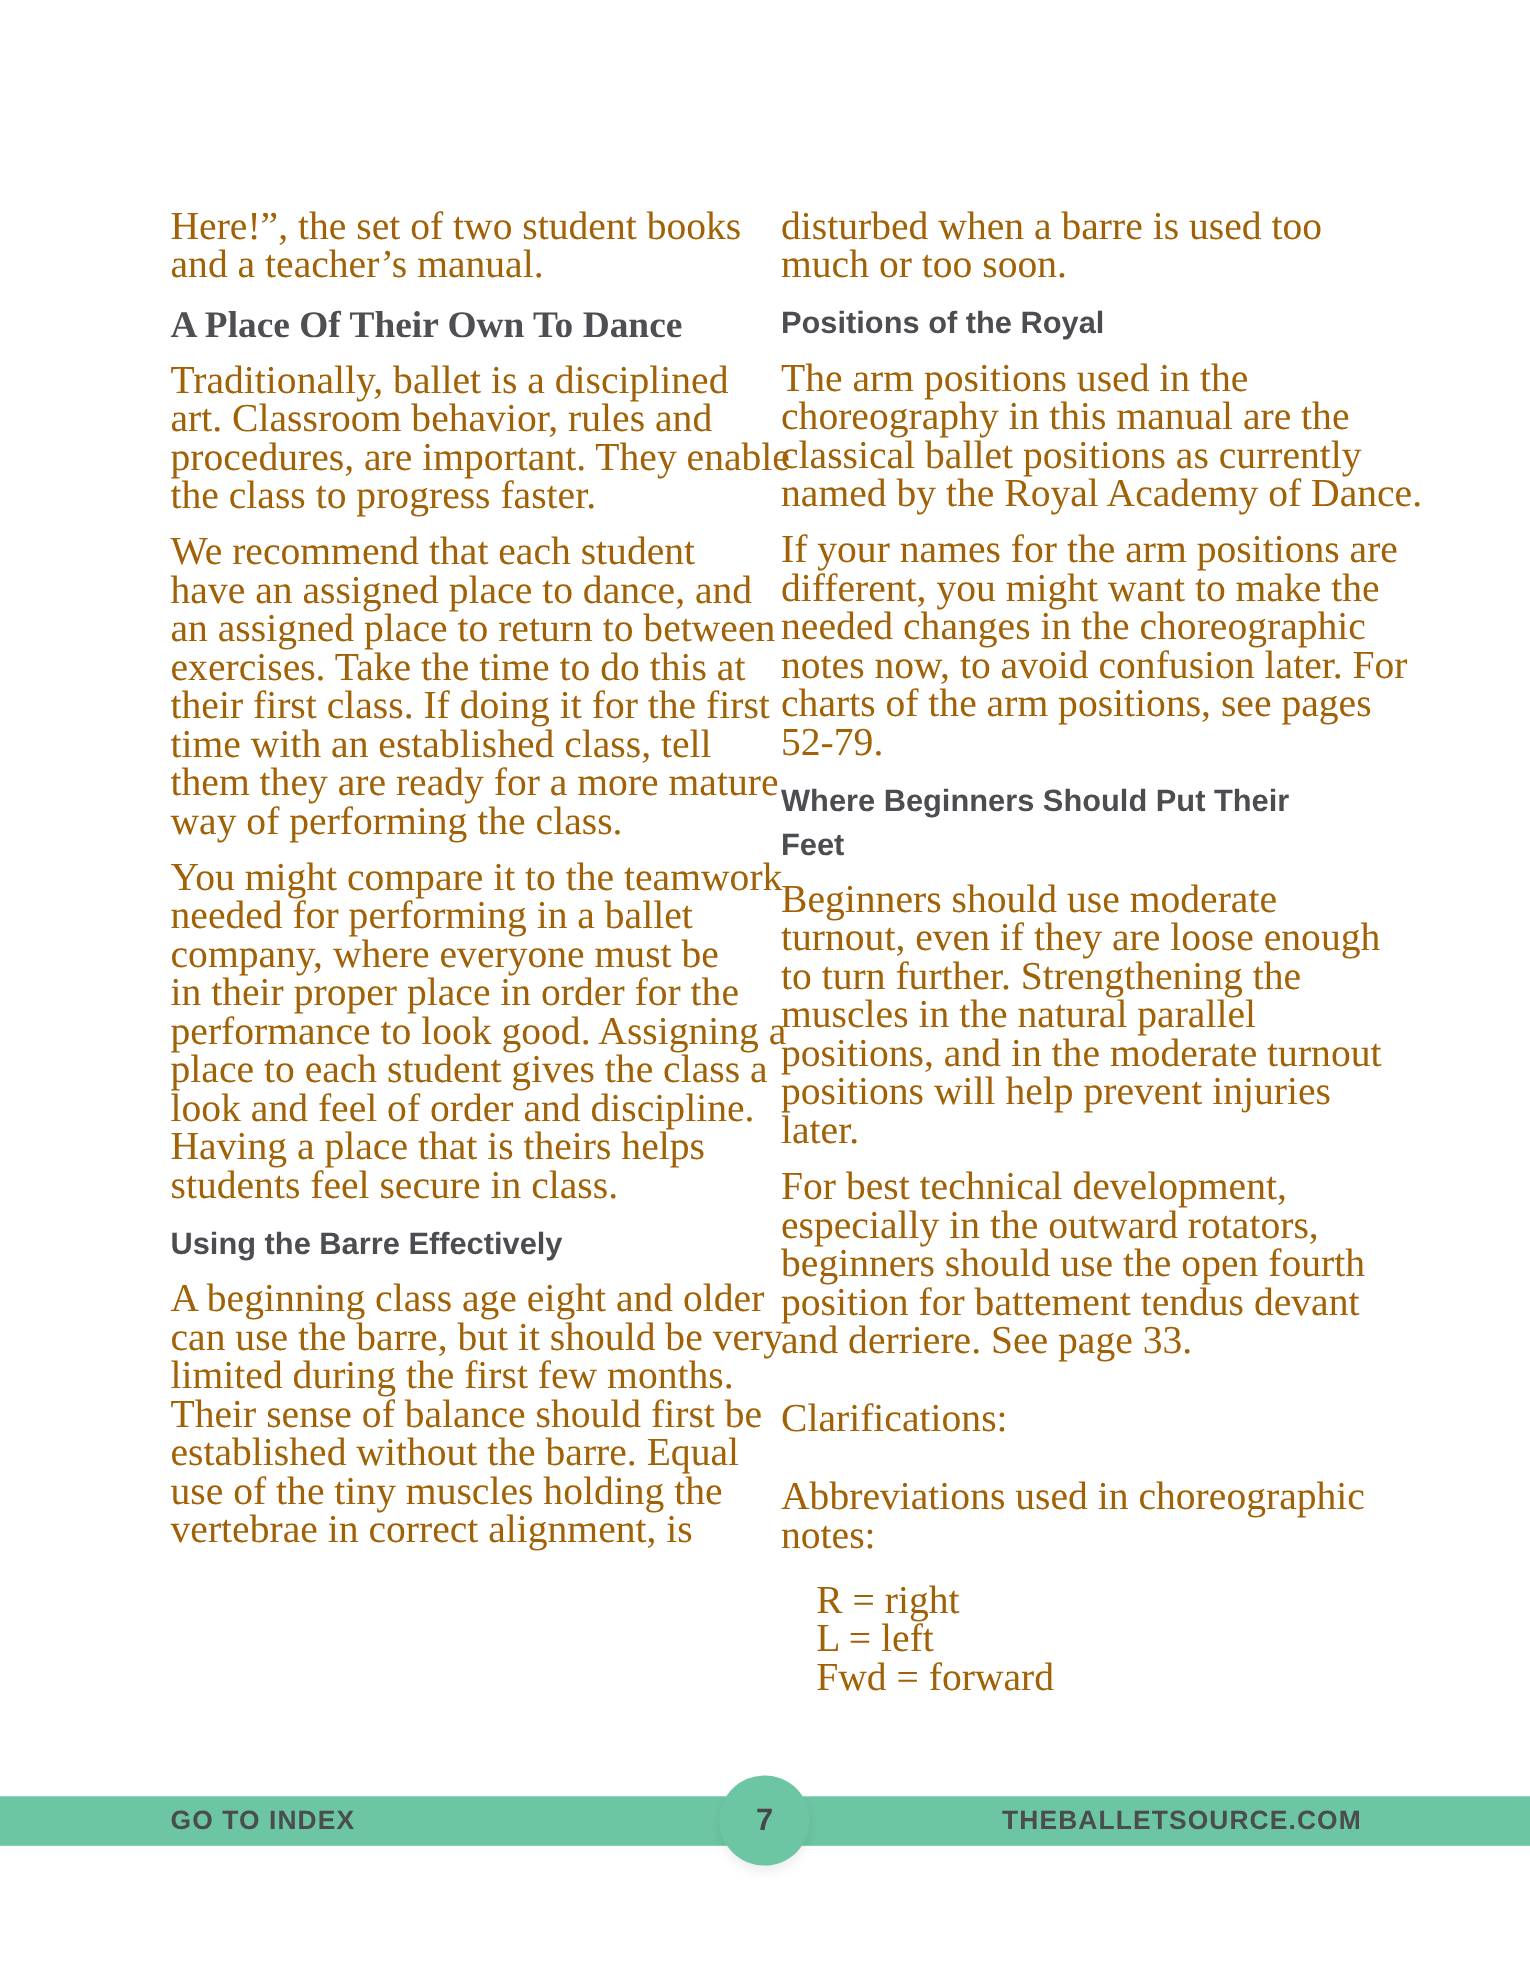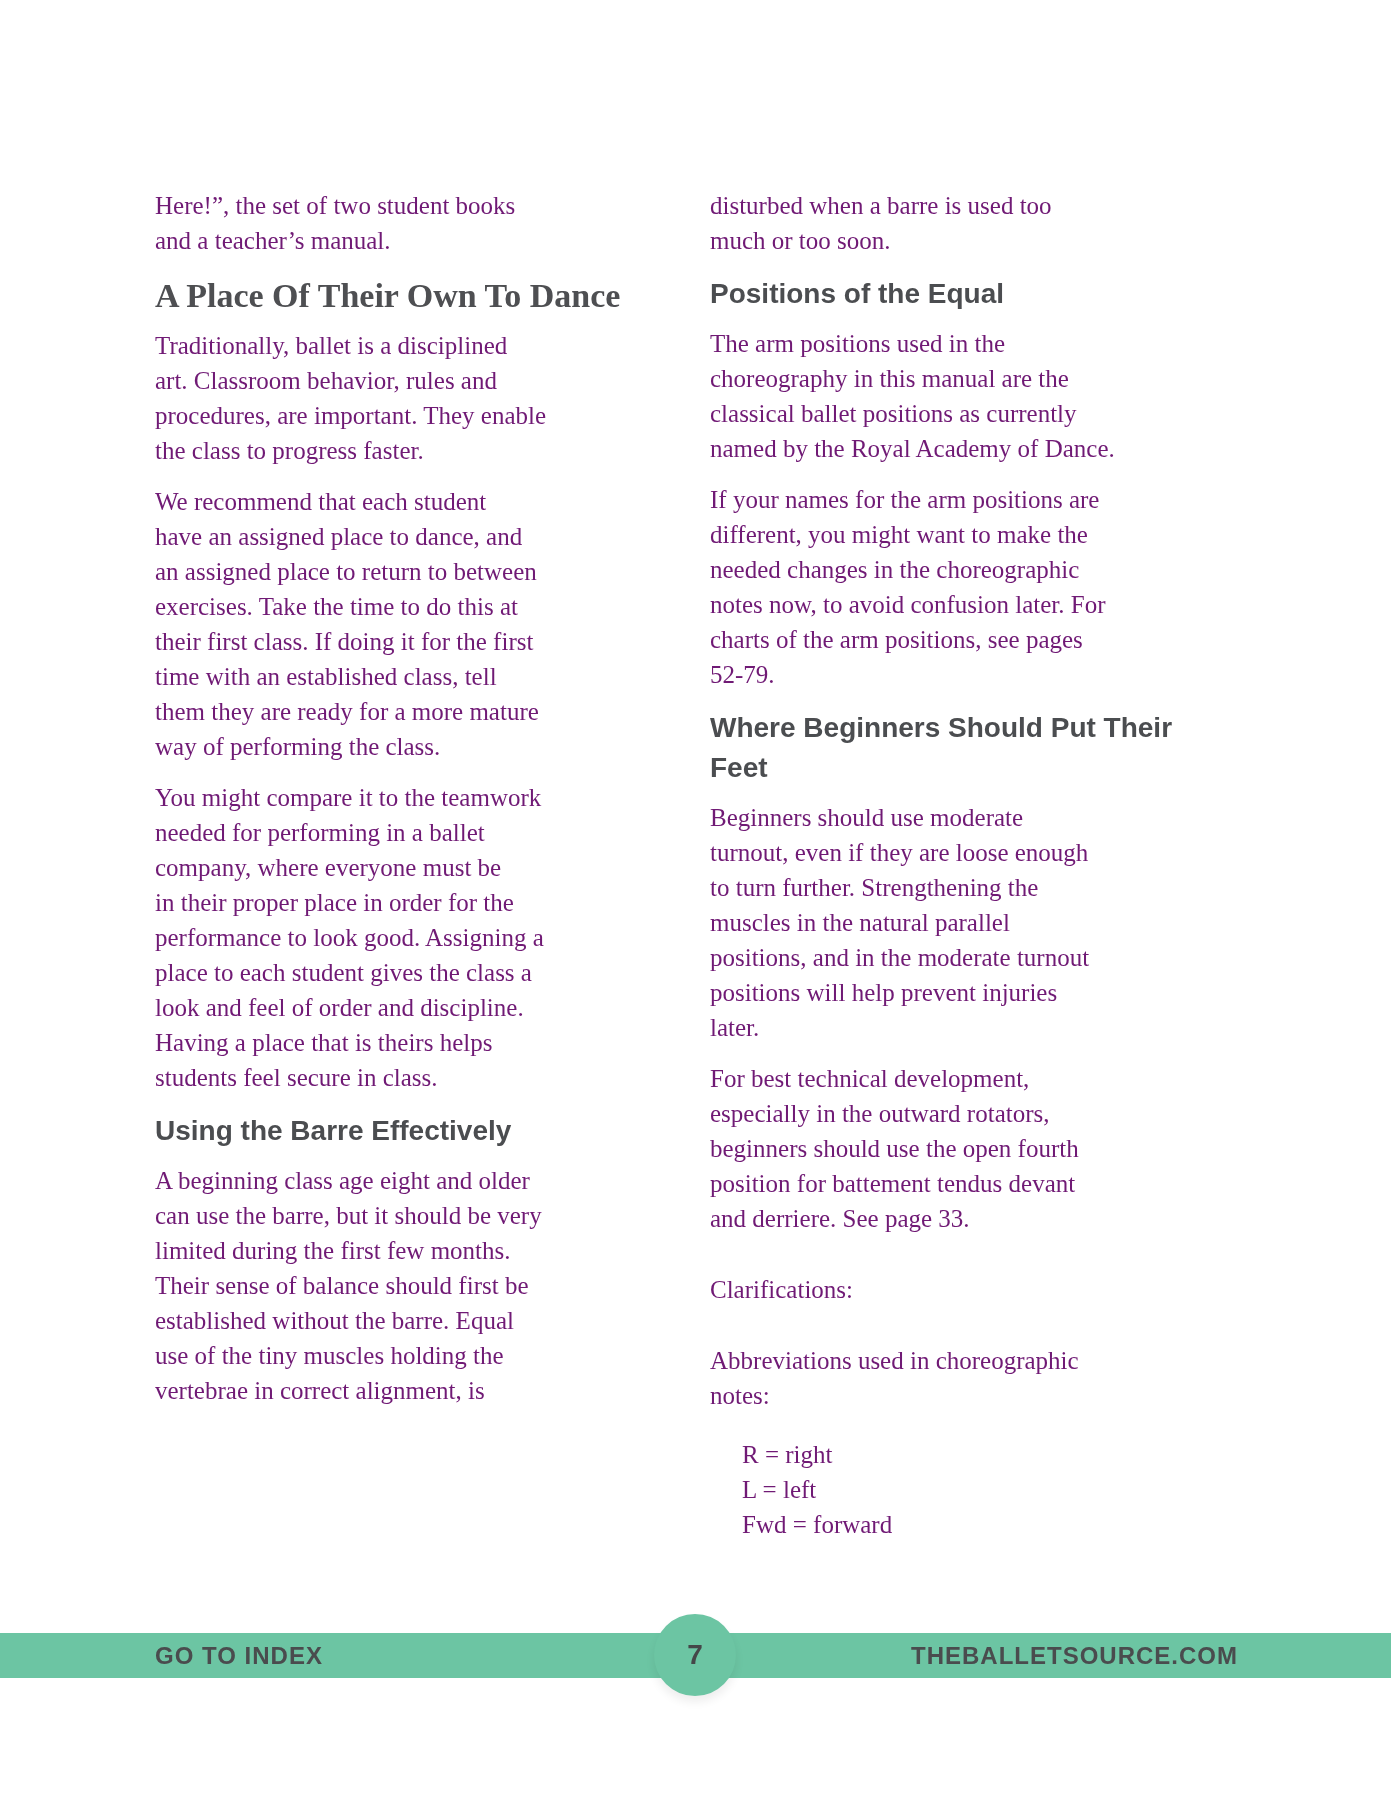--- a/index.html
+++ b/index.html
@@ -18,23 +18,23 @@
   .col {
     position: absolute;
     top: 188px;
   }
   .col-left  { left: 155px; width: 620px; }
   .col-right { left: 710px; width: 645px; }
 
   .body {
     margin: 0 0 16px 0;
     font-family: "Liberation Serif", serif;
-    font-size: 25px;
+    font-size: 36px;
     line-height: 35px;
-    color: #701a75;
+    color: #a16207;
     white-space: pre-line;
   }
   .serif-heading {
     margin: 12px 0 10px 0;
     font-family: "Liberation Serif", serif;
     font-weight: bold;
     font-size: 34px;
     line-height: 44px;
     color: #4e4f52;
     white-space: pre-line;
@@ -144,21 +144,21 @@
 limited during the first few months.
 Their sense of balance should first be
 established without the barre. Equal
 use of the tiny muscles holding the
 vertebrae in correct alignment, is</p>
   </div>
 
   <div class="col col-right">
     <p class="body">disturbed when a barre is used too
 much or too soon.</p>
-    <h3 class="sans-heading">Positions of the Equal</h3>
+    <h3 class="sans-heading">Positions of the Royal</h3>
     <p class="body">The arm positions used in the
 choreography in this manual are the
 classical ballet positions as currently
 named by the Royal Academy of Dance.</p>
     <p class="body">If your names for the arm positions are
 different, you might want to make the
 needed changes in the choreographic
 notes now, to avoid confusion later. For
 charts of the arm positions, see pages
 52-79.</p>

